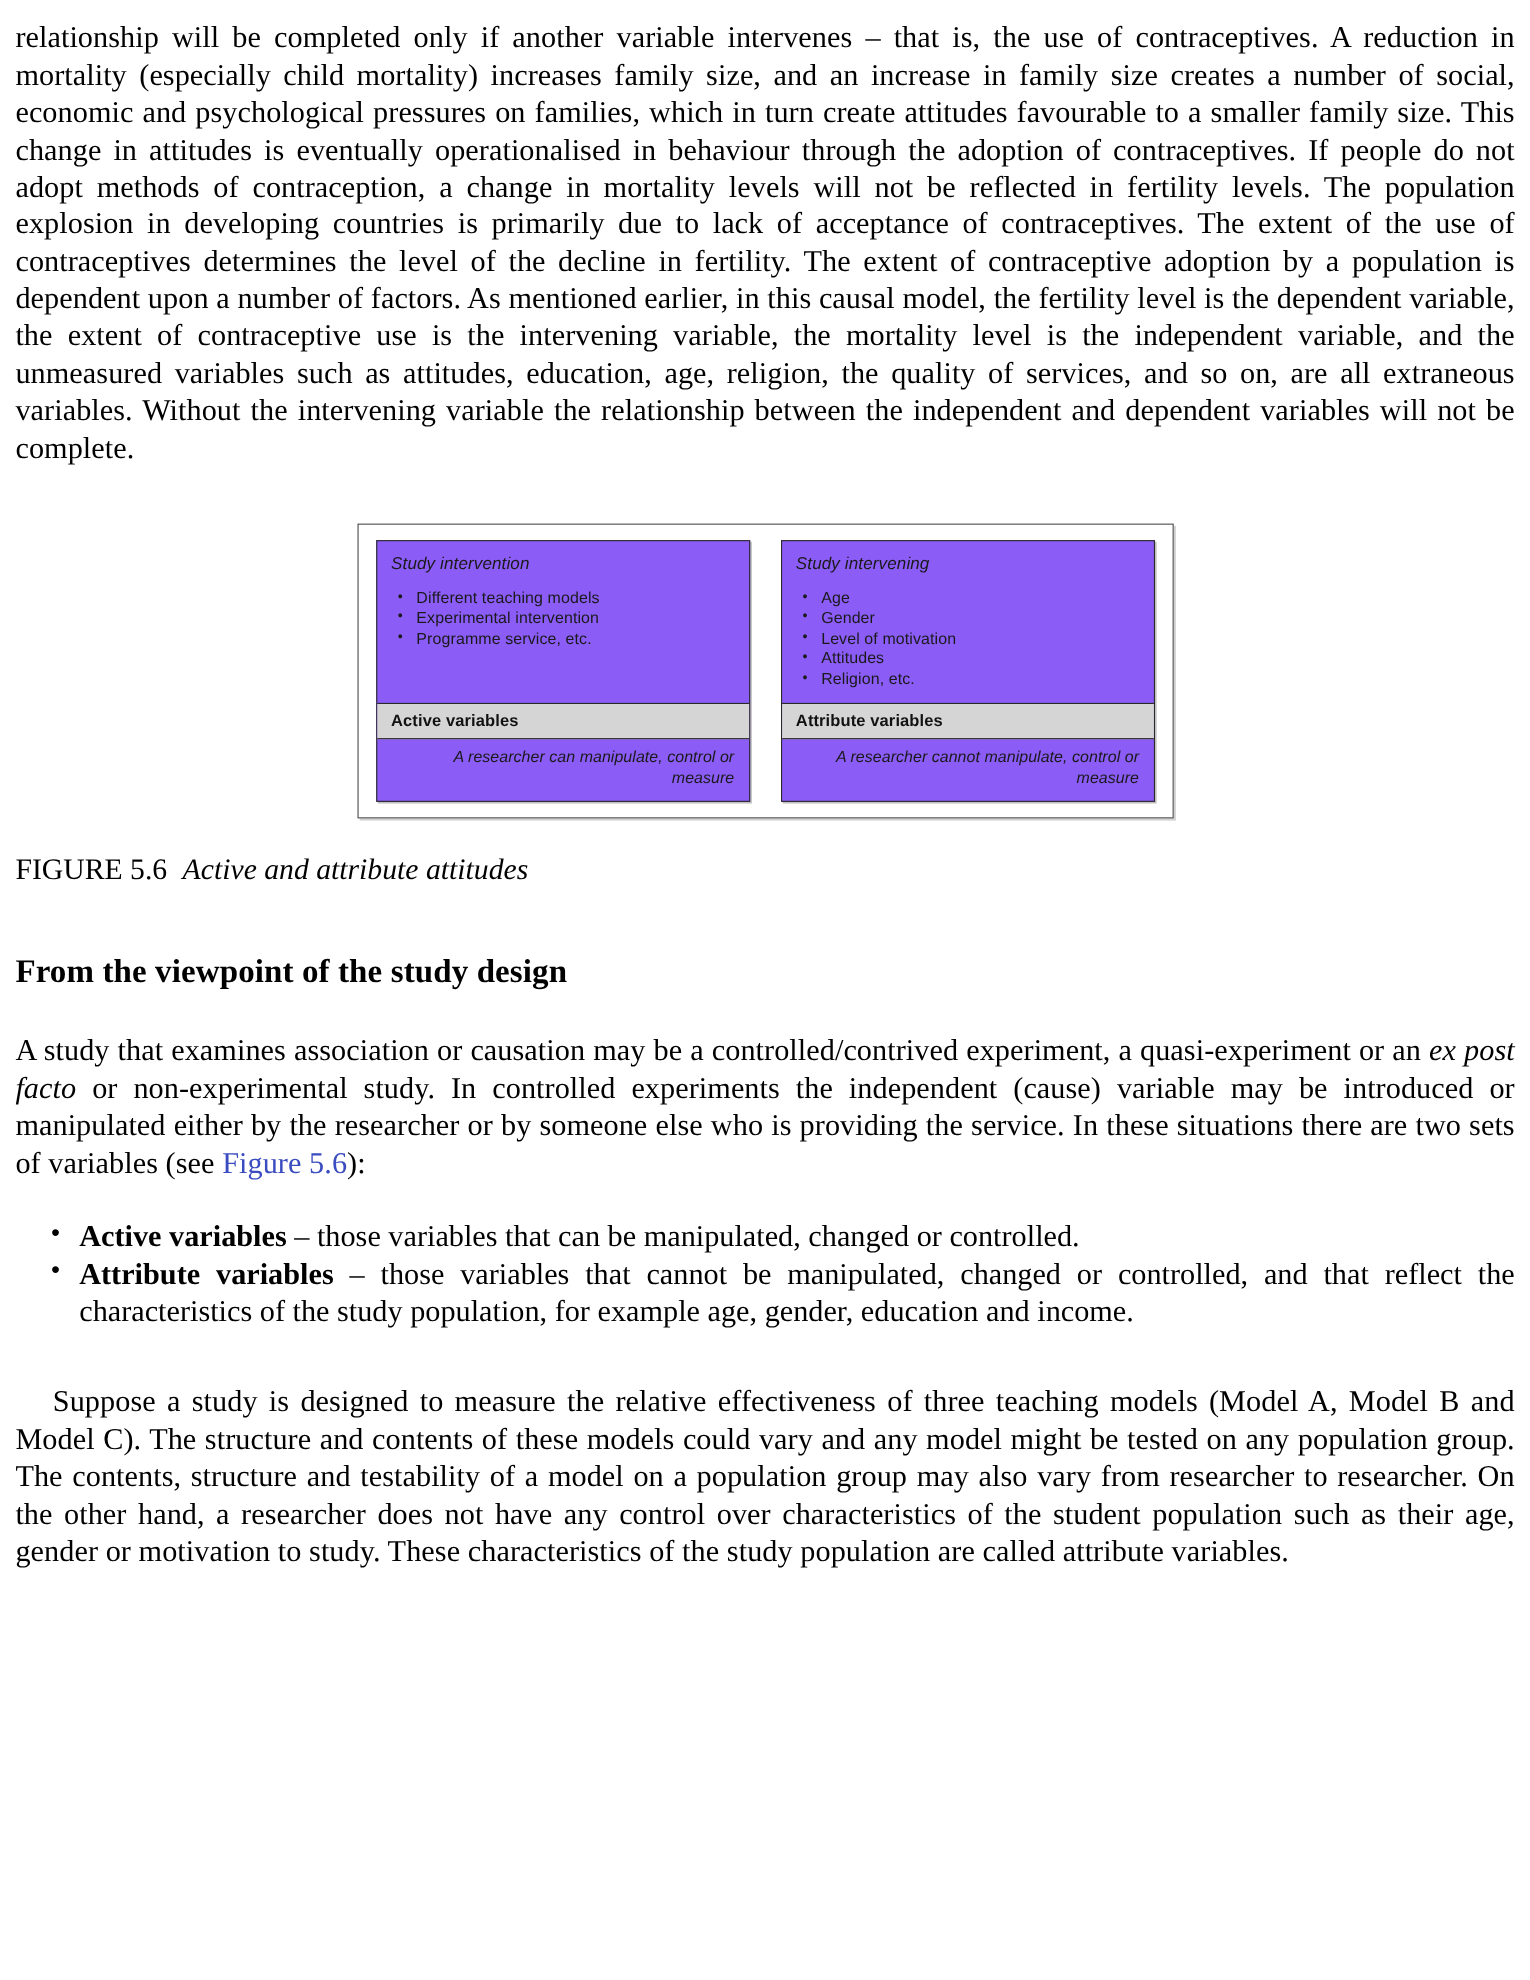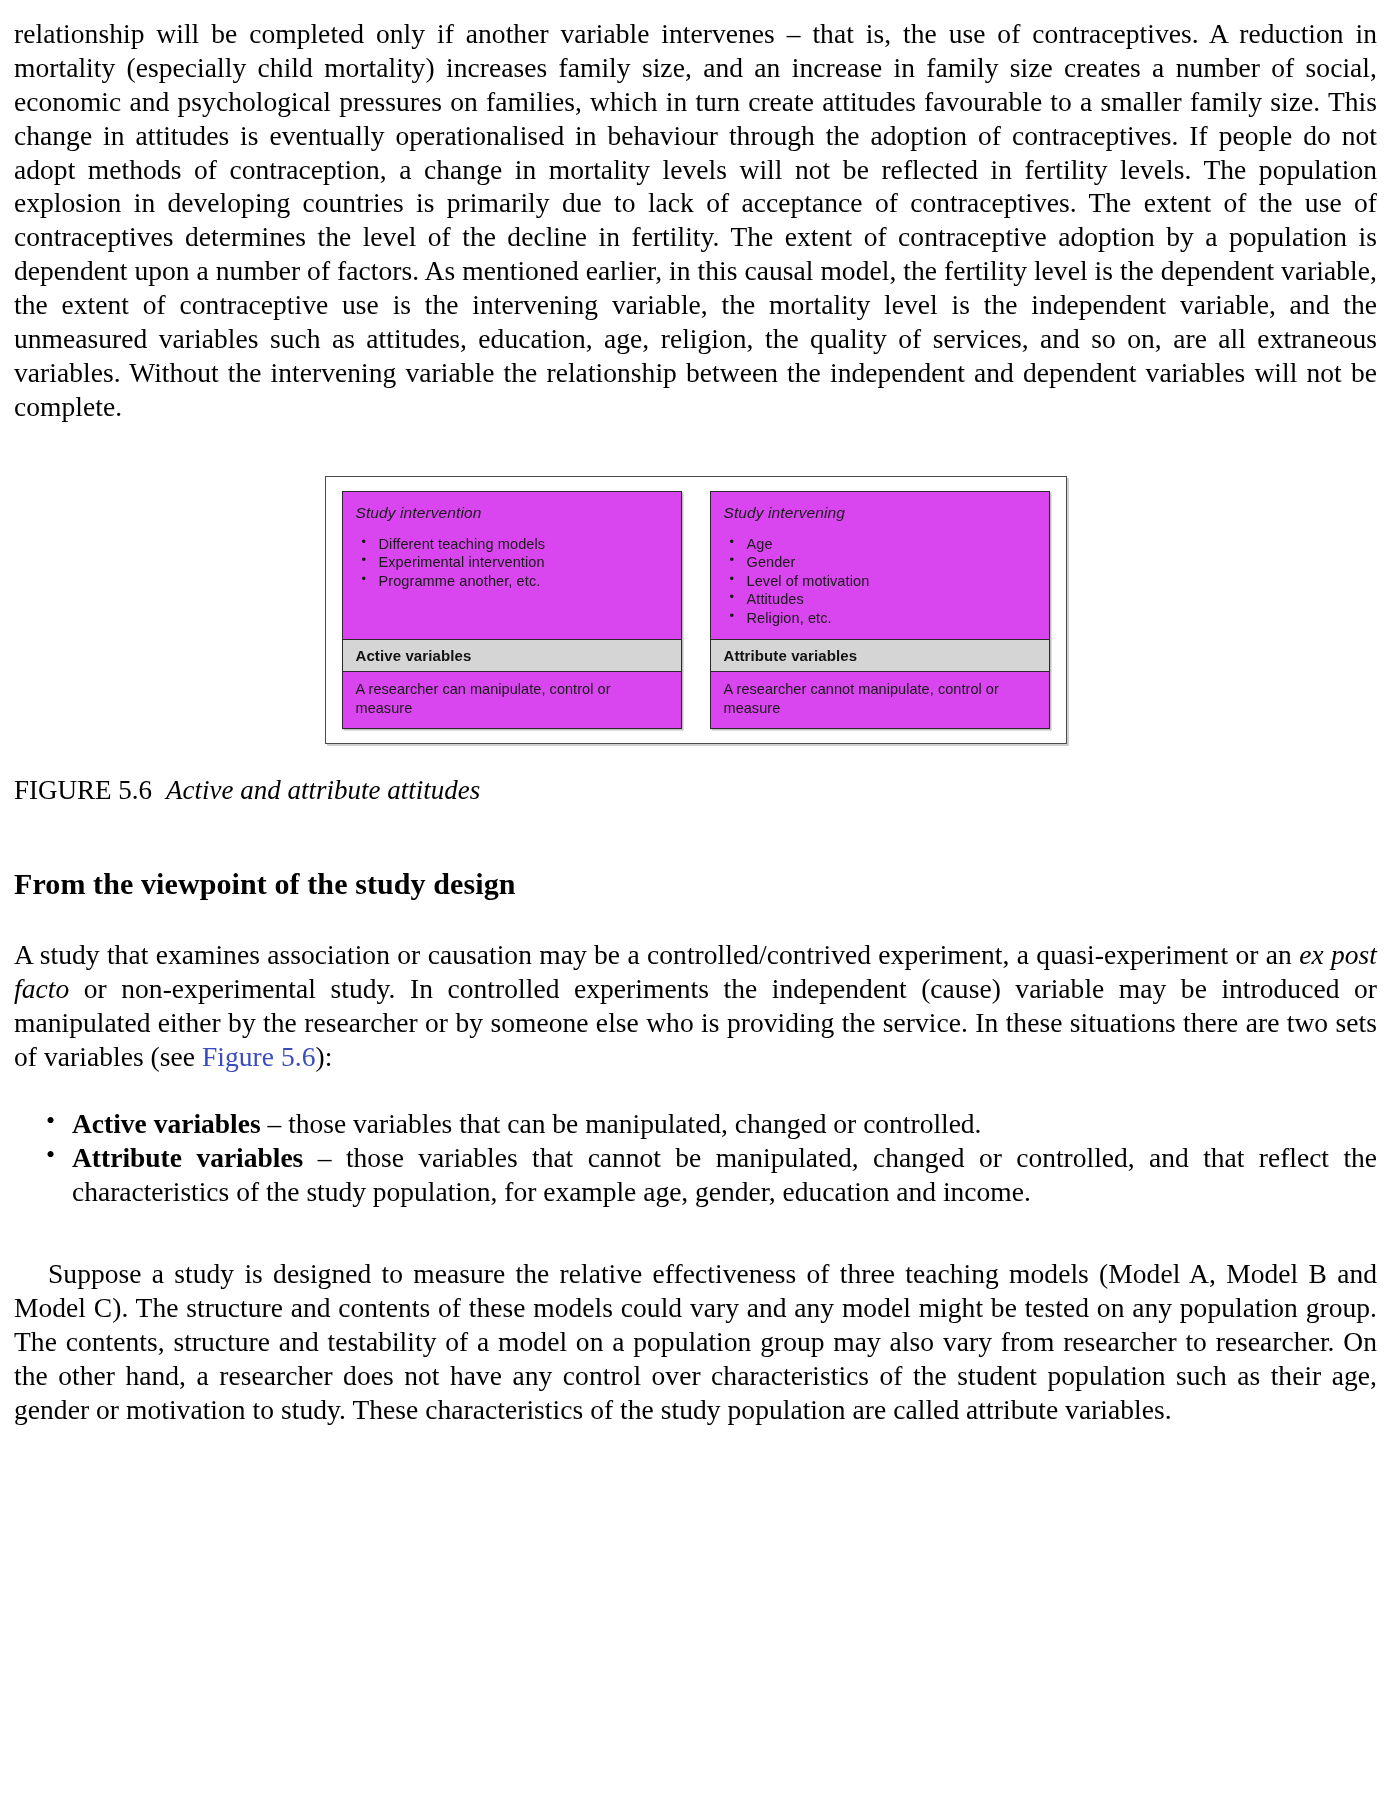--- a/index.html
+++ b/index.html
@@ -55,21 +55,21 @@
     display: flex;
     gap: 28px;
     box-shadow: 2px 2px 0 rgba(0,0,0,0.18);
   }
   .fig-box {
     flex: 1 1 0;
     border: 1.6px solid #2a2a2a;
     box-sizing: border-box;
     display: flex;
     flex-direction: column;
-    background: #d946ef;
+    background: #8b5cf6;
     box-shadow: 1.5px 1.5px 0 rgba(0,0,0,0.25);
   }
   .fig-box-top {
     flex: 1 1 auto;
     padding: 12px 13px 6px 13px;
     border-bottom: 1.4px solid #2a2a2a;
   }
   .fig-title {
     font-family: "Liberation Sans", "DejaVu Sans", sans-serif;
     font-style: italic;
@@ -106,24 +106,26 @@
     padding: 7px 13px 7px 13px;
     font-family: "Liberation Sans", "DejaVu Sans", sans-serif;
     font-weight: bold;
     font-size: 15px;
     color: #111111;
     letter-spacing: 0.1px;
   }
   .fig-foot {
     padding: 8px 13px 10px 13px;
     font-family: "Liberation Sans", "DejaVu Sans", sans-serif;
+    font-style: italic;
     font-size: 14.5px;
     color: #1a1a1a;
     line-height: 1.3;
     letter-spacing: 0.05px;
+    text-align: right;
   }
 
   .fig-caption {
     margin-top: 30px;
     font-size: 27px;
     line-height: 1.2;
   }
   .fig-caption .cap-label { font-style: normal; }
   .fig-caption .cap-text { font-style: italic; margin-left: 14px; }
 
@@ -169,21 +171,21 @@
 
   <div class="figure-wrap">
     <div class="figure-outer">
 
       <div class="fig-box">
         <div class="fig-box-top">
           <div class="fig-title">Study intervention</div>
           <ul class="fig-list">
             <li>Different teaching models</li>
             <li>Experimental intervention</li>
-            <li>Programme another, etc.</li>
+            <li>Programme service, etc.</li>
           </ul>
         </div>
         <div class="fig-band">Active variables</div>
         <div class="fig-foot">A researcher can manipulate, control or measure</div>
       </div>
 
       <div class="fig-box">
         <div class="fig-box-top">
           <div class="fig-title">Study intervening</div>
           <ul class="fig-list">

